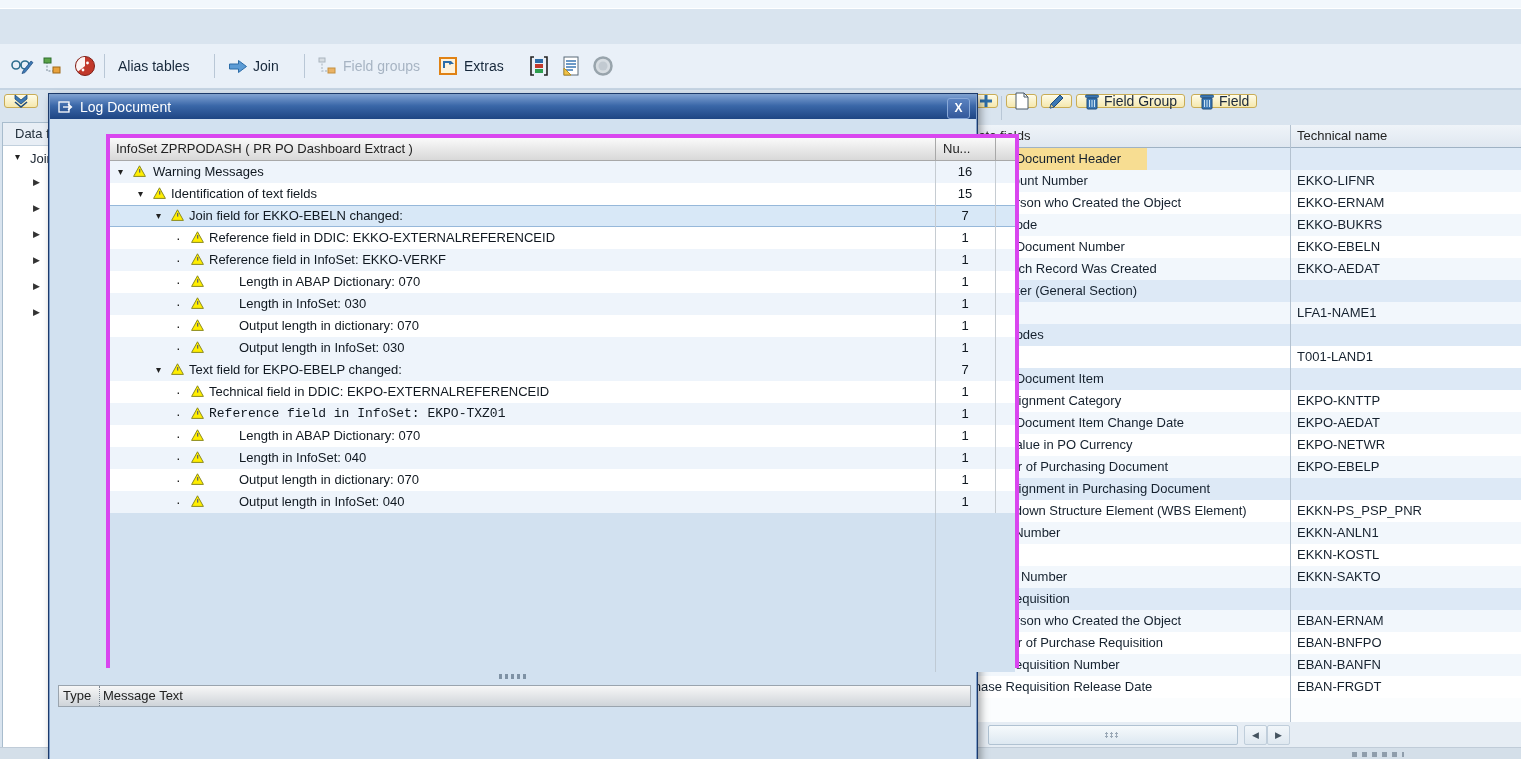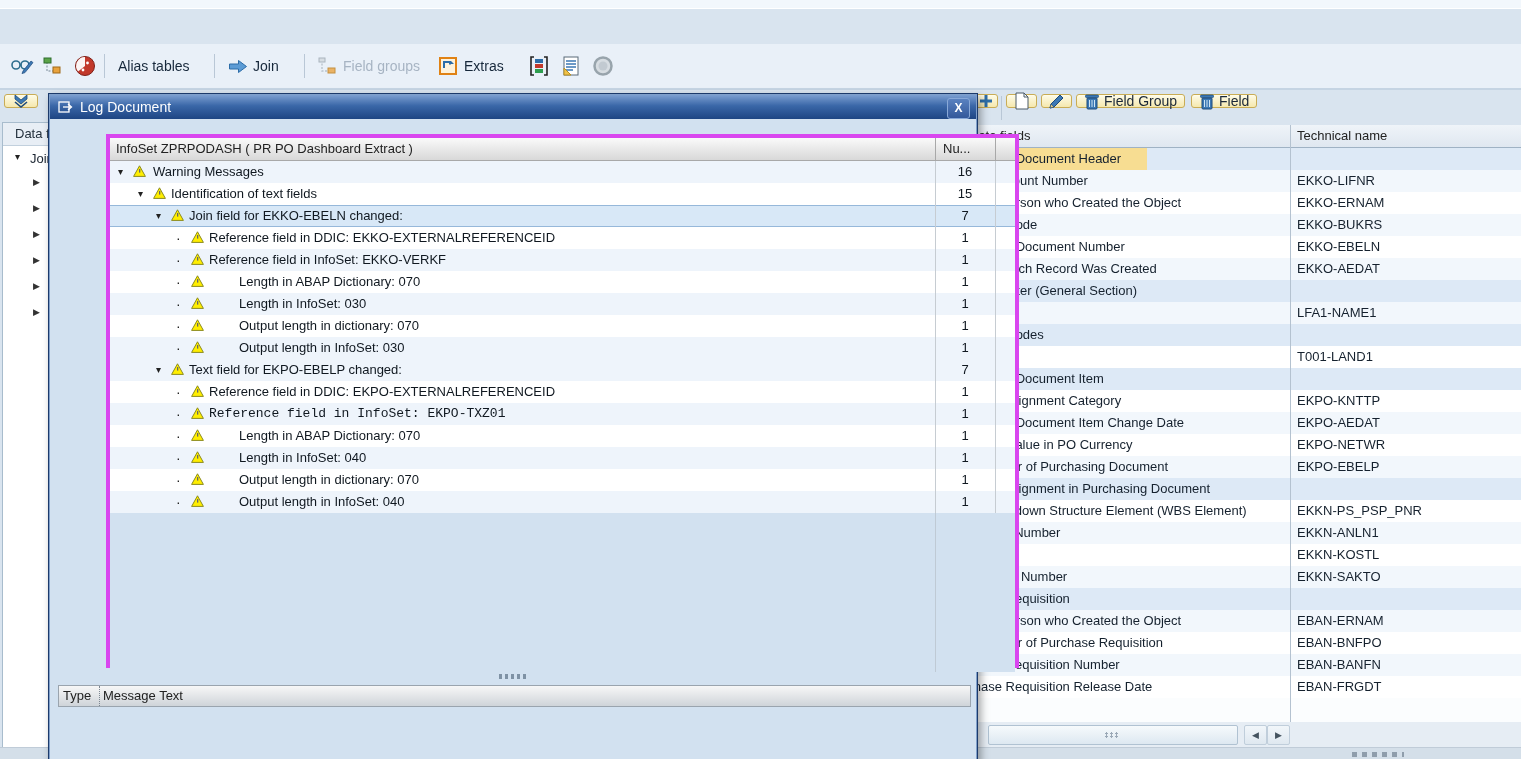--- a/index.html
+++ b/index.html
@@ -503,21 +503,21 @@
             <span class="tcount">7</span>
           </div>
           <div class="trow">
             <span class="blt" style="left: 66px;">·</span>
             <span class="wicon" style="left: 81px;">
               <svg width="13" height="12" viewBox="0 0 13 12">
                 <polygon points="6.5,0.8 12.4,11.4 0.6,11.4" fill="#ffee00" stroke="#8a8a20" stroke-width="1"></polygon>
                 <rect x="6" y="4" width="1.3" height="3.6" fill="#666"></rect>
               </svg>
             </span>
-            <span class="ttext" style="left: 99px;">Reference field in DDIC: EKPO-EXTERNALREFERENCEID</span>
+            <span class="ttext" style="left: 99px;">Technical field in DDIC: EKPO-EXTERNALREFERENCEID</span>
             <span class="tcount">1</span>
           </div>
           <div class="trow pale">
             <span class="blt" style="left: 66px;">·</span>
             <span class="wicon" style="left: 81px;">
               <svg width="13" height="12" viewBox="0 0 13 12">
                 <polygon points="6.5,0.8 12.4,11.4 0.6,11.4" fill="#ffee00" stroke="#8a8a20" stroke-width="1"></polygon>
                 <rect x="6" y="4" width="1.3" height="3.6" fill="#666"></rect>
               </svg>
             </span>

